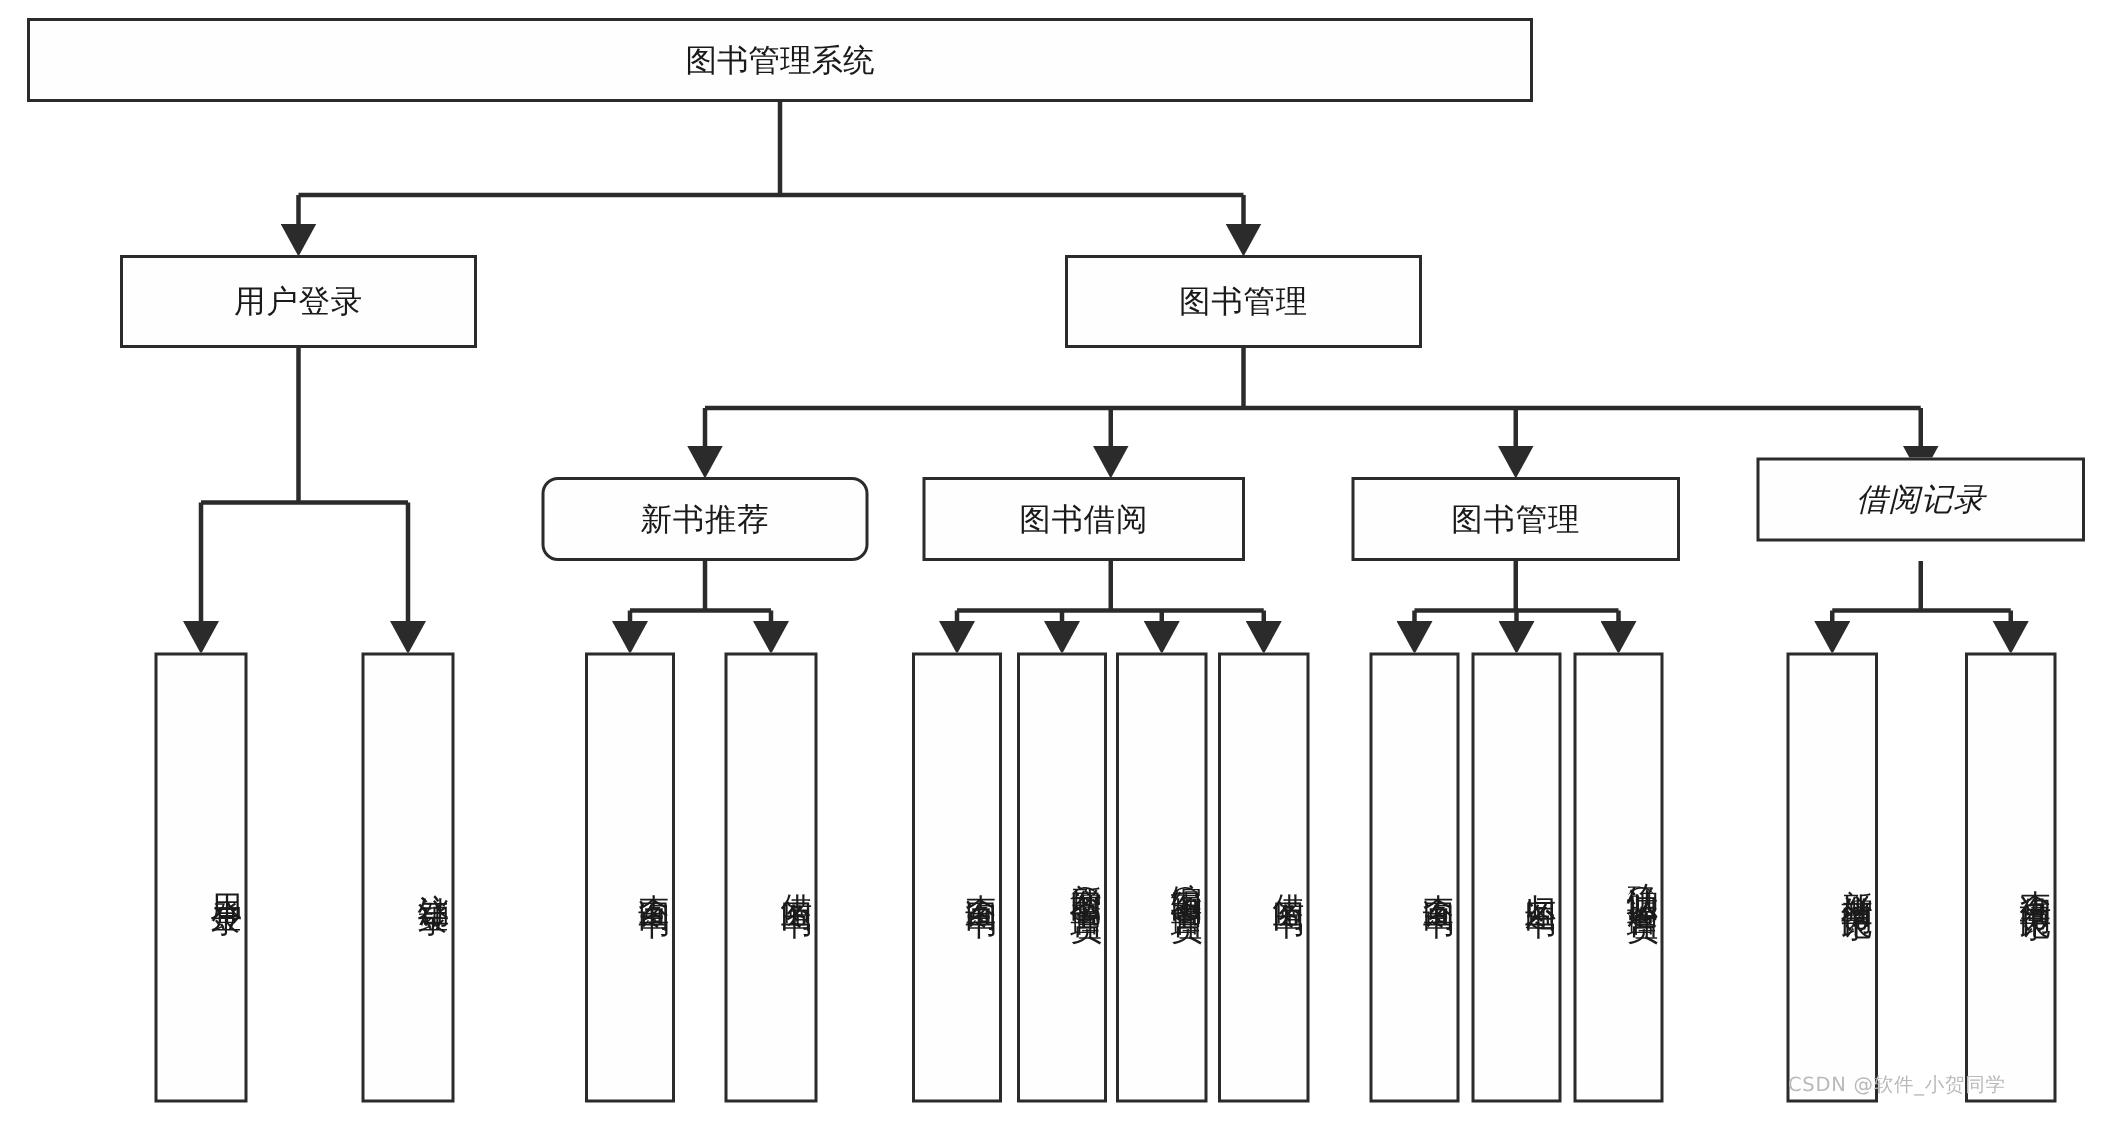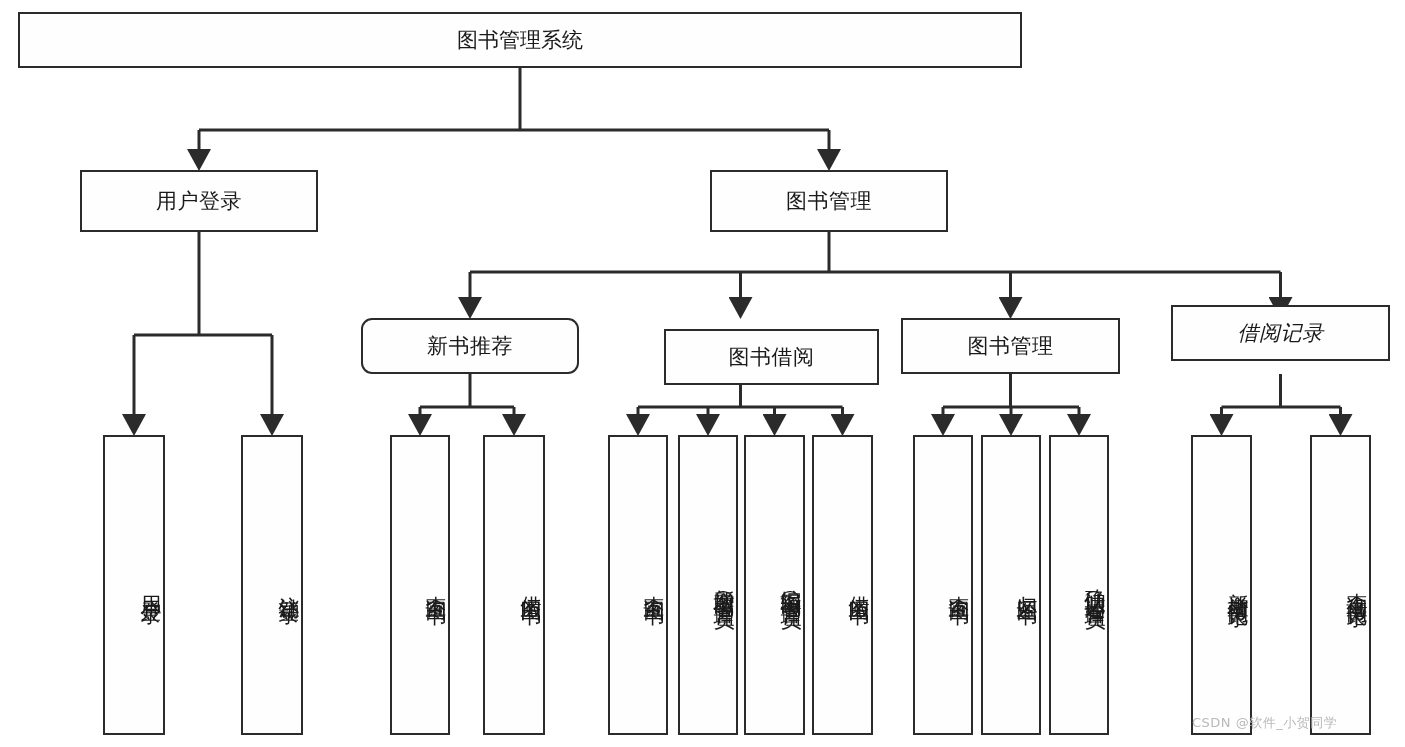--- a/index.html
+++ b/index.html
@@ -116,21 +116,21 @@
   </svg>
 
   <div class="node node-root" style="left: 18px; top: 12px; width: 1004px; height: 56px;">图书管理系统</div>
 
   <div id="level2-host">
       <div class="node node-h" style="left: 80px; top: 170px; width: 238px; height: 62px; position: absolute;">用户登录</div>
       <div class="node node-h" style="left: 710px; top: 170px; width: 238px; height: 62px; position: absolute;">图书管理</div>
     </div>
   <div id="level3-host">
       <div class="node node-h" style="left: 361px; top: 318px; width: 218px; height: 56px; position: absolute; border-radius: 11px;">新书推荐</div>
-      <div class="node node-h" style="left: 664px; top: 318px; width: 215px; height: 56px; position: absolute; margin-top: 11px;">图书借阅</div>
+      <div class="node node-h" style="left: 615px; top: 318px; width: 215px; height: 56px; position: absolute;">图书借阅</div>
       <div class="node node-h" style="left: 901px; top: 318px; width: 219px; height: 56px; position: absolute;">图书管理</div>
       <div class="node node-h" style="left: 1171px; top: 305px; width: 219px; height: 56px; position: absolute; font-style: italic;">借阅记录</div>
     </div>
   <div id="leaves-host">
       <div class="node node-v" style="left: 103px; top: 435px; width: 62px; height: 300px; position: absolute;">
         <span class="vlabel">用户登录</span>
       </div>
       <div class="node node-v" style="left: 241px; top: 435px; width: 62px; height: 300px; position: absolute;">
         <span class="vlabel">注销登录</span>
       </div>

